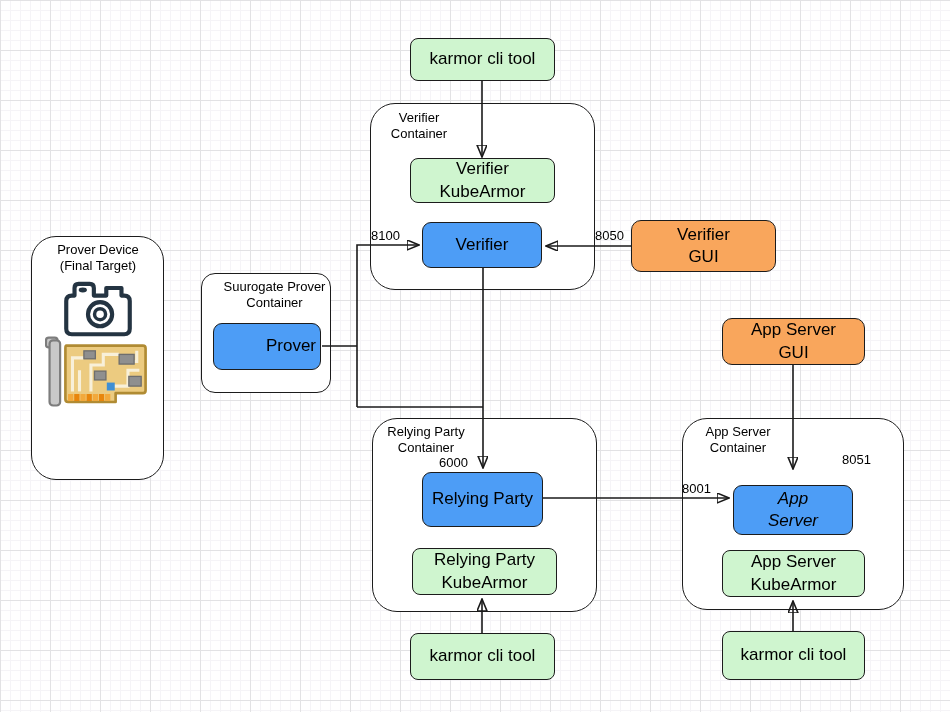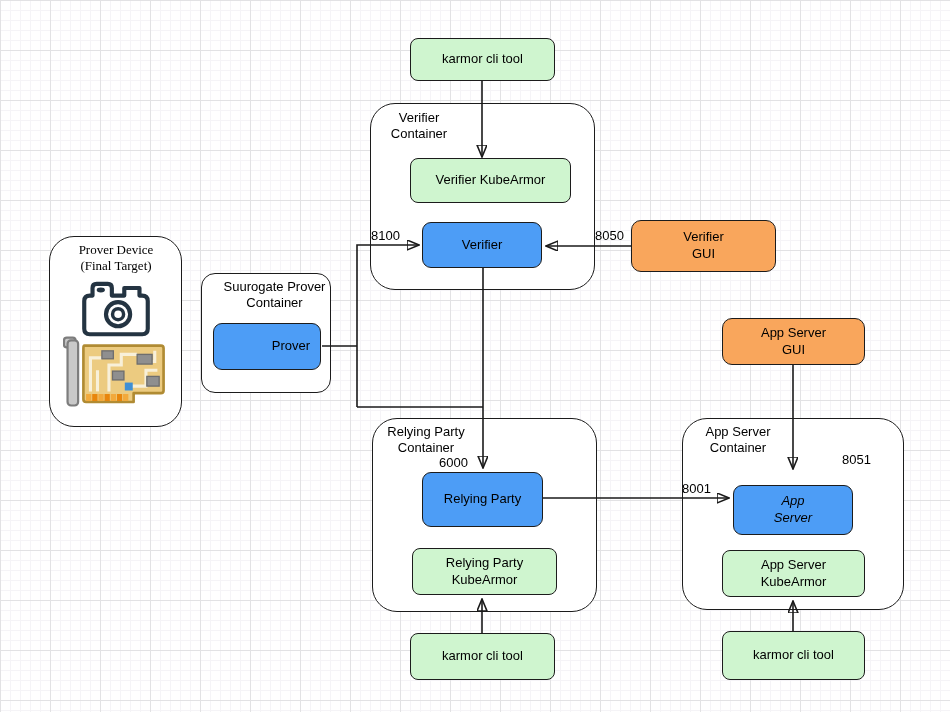--- a/index.html
+++ b/index.html
@@ -10,21 +10,21 @@
     background-image:
       linear-gradient(to right,#e2e2e4 1px,transparent 1px),
       linear-gradient(to bottom,#e2e2e4 1px,transparent 1px),
       linear-gradient(to right,#f5f4f7 1px,transparent 1px),
       linear-gradient(to bottom,#f5f4f7 1px,transparent 1px);
     background-size:50px 50px,50px 50px,10px 10px,10px 10px;
   }
   .node{
     position:absolute;display:flex;align-items:center;justify-content:center;
     text-align:center;box-sizing:border-box;border:1.5px solid #1c1c1c;
-    font-size:13px;line-height:1.3;white-space:pre-line;
+    font-size:17px;line-height:1.3;white-space:pre-line;
   }
   .green{background:#cff5cf;border-radius:8px;}
   .blue{background:#4d9df6;border-radius:9px;}
   .orange{background:#f9a65c;border-radius:10px;}
   .container-box{
     position:absolute;background:#ffffff;border:1.5px solid #1c1c1c;
     box-sizing:border-box;
   }
   .r25{border-radius:25px;}
   .r14{border-radius:14px;}
@@ -45,21 +45,21 @@
 </head>
 <body>
 
 <div id="canvas">
 
   <div class="container-box r25" style="left:370px;top:103px;width:225px;height:187px;">
     <div class="container-label" style="left:8px;top:6px;width:80px;">Verifier
 Container</div>
   </div>
 
-  <div class="container-box r25" style="left:49px;top:236px;width:133px;height:191px;font-family:Liberation Serif, serif;">
+  <div class="container-box r25" style="left:31px;top:236px;width:133px;height:244px;">
     <div class="container-label" style="left:6px;top:5px;width:120px;">Prover Device
 (Final Target)</div>
     <div class="prover-icons">
 
       <svg width="70" height="58" viewBox="0 0 100 84">
         <path d="M12,24 H16 V13 Q16,7 22,7 H38 Q44,7 44,13 V24 H62 V13 H84 V24 H88 Q96,24 96,32 V72 Q96,80 88,80 H12 Q4,80 4,72 V32 Q4,24 12,24 Z" fill="#ffffff" stroke="#243442" stroke-width="6" stroke-linejoin="round"></path>
         <ellipse cx="28" cy="16" rx="6" ry="3.6" fill="#243442"></ellipse>
         <circle cx="53" cy="51" r="17.5" fill="none" stroke="#243442" stroke-width="6"></circle>
         <circle cx="53" cy="51" r="8" fill="none" stroke="#243442" stroke-width="5"></circle>
       </svg>
@@ -123,21 +123,21 @@
     <path d="M357,407 H483"></path>
     <path d="M483,268 V468" marker-end="url(#arrow)"></path>
     <path d="M543,498 H729" marker-end="url(#arrow)"></path>
     <path d="M793,364 V469" marker-end="url(#arrow)"></path>
     <path d="M482,633 V599" marker-end="url(#arrow)"></path>
     <path d="M793,631 V601" marker-end="url(#arrow)"></path>
   </svg>
 
   <div class="node green" style="left:410px;top:38px;width:145px;height:43px;">karmor cli tool</div>
 
-  <div class="node green" style="left:410px;top:158px;width:161px;height:45px;">Verifier KubeArmor</div>
+  <div class="node green" style="left:410px;top:158px;width:145px;height:45px;">Verifier KubeArmor</div>
 
   <div class="node blue" style="left:422px;top:222px;width:120px;height:46px;">Verifier</div>
 
   <div class="node orange" style="left:631px;top:220px;width:145px;height:52px;">Verifier
 GUI</div>
 
   <div class="node blue" style="left:213px;top:323px;width:108px;height:47px;padding-left:48px;">Prover</div>
 
   <div class="node blue" style="left:422px;top:472px;width:121px;height:55px;">Relying Party</div>
 

